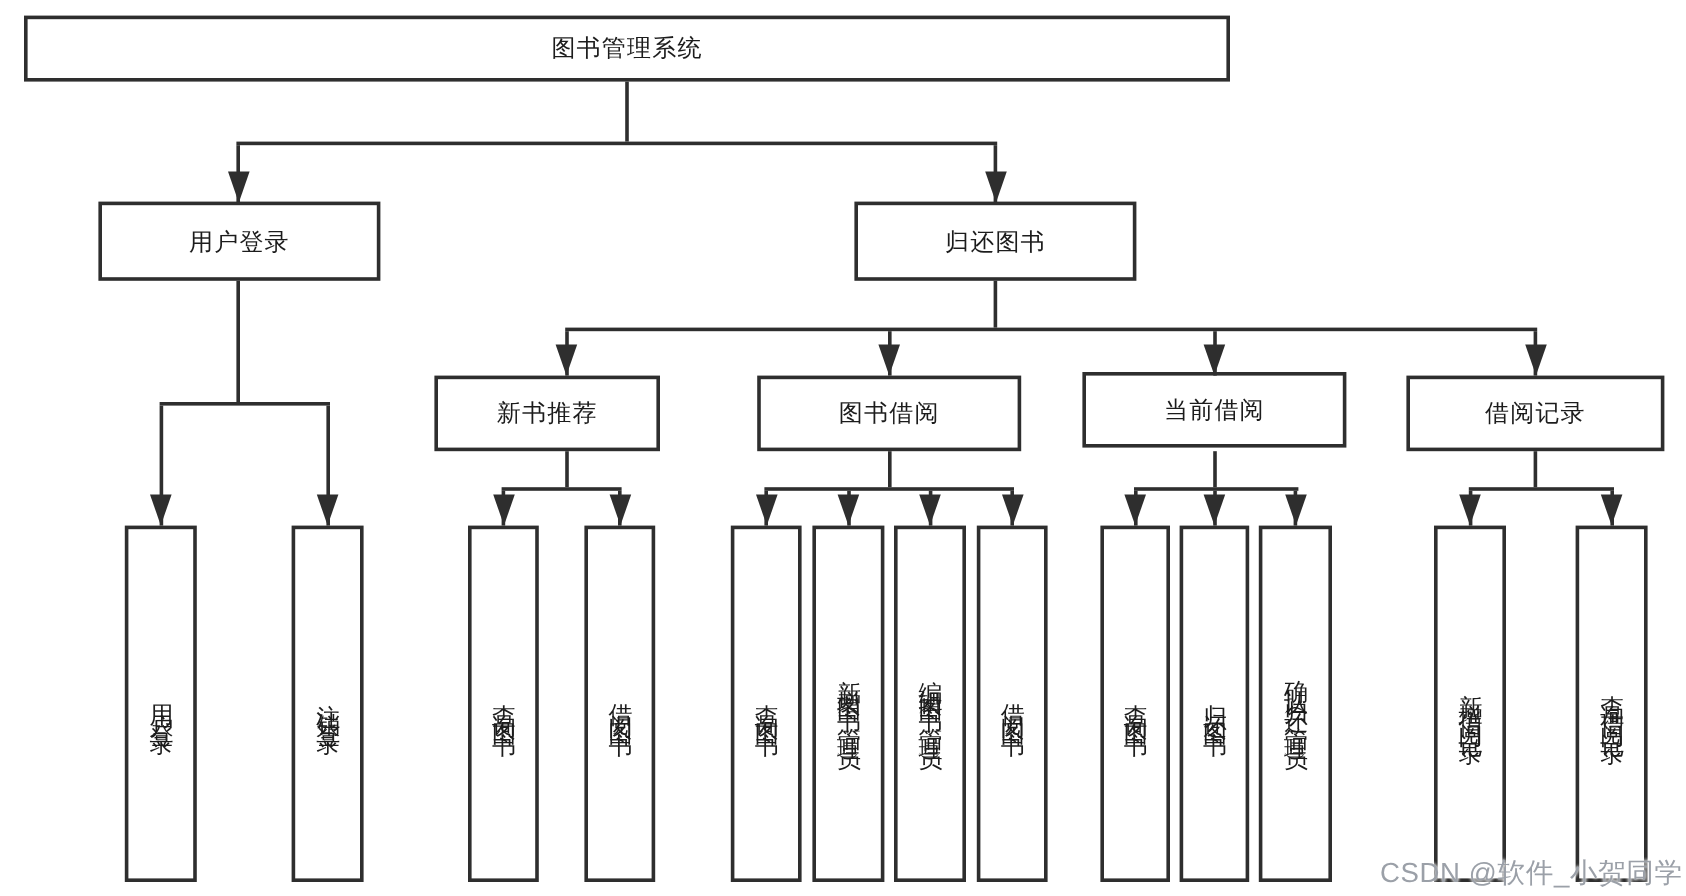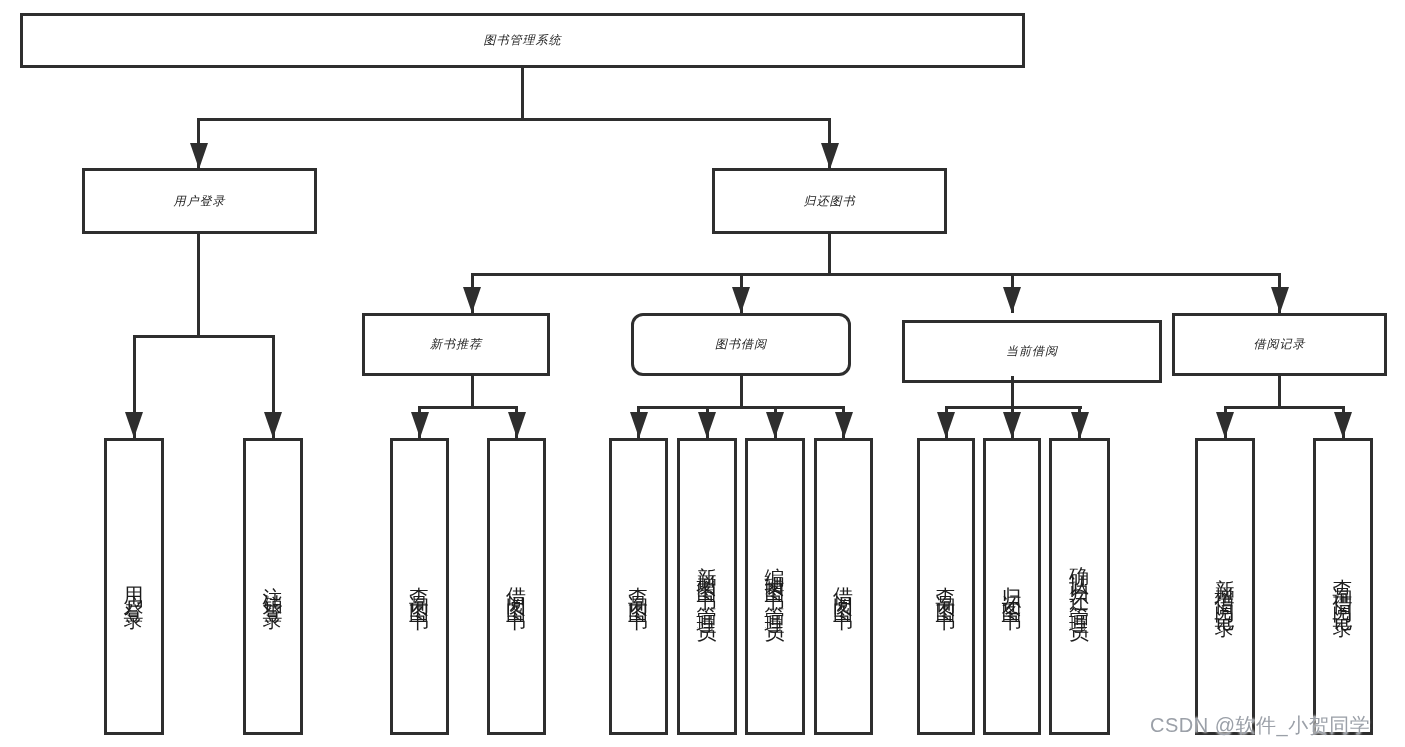--- a/index.html
+++ b/index.html
@@ -14,24 +14,23 @@
     position:absolute;
     box-sizing:border-box;
     border:3px solid #2e2e2e;
     background:#ffffff;
     display:flex;
     align-items:center;
     justify-content:center;
     color:#1c1c1c;
   }
   .hlabel{
-    font-size:12px;
+    font-size:20px;
     letter-spacing:1px;
     white-space:nowrap;
-    font-style:italic;
   }
   .vlabel{
     writing-mode:vertical-rl;
     text-orientation:mixed;
     font-size:20px;
     line-height:1;
     letter-spacing:8px;
   }
   .line{
     position:absolute;
@@ -40,21 +39,21 @@
   .arrow{
     position:absolute;
     width:0;height:0;
     border-left:9px solid transparent;
     border-right:9px solid transparent;
     border-top:26px solid #2e2e2e;
   }
   .watermark{
     position:absolute;
     left:1150px;top:712px;
-    font-size:20px;
+    font-size:23px;
     color:#9ba0a8;
     letter-spacing:0.5px;
     white-space:nowrap;
     z-index:5;
     text-shadow:0 0 3px #ffffff, 0 0 3px #ffffff;
   }
 </style>
 </head>
 <body>
 
@@ -67,24 +66,24 @@
   <div class="box" style="left:82px;top:168px;width:235px;height:66px;">
     <span class="hlabel">用户登录</span>
   </div>
   <div class="box" style="left:712px;top:168px;width:235px;height:66px;">
     <span class="hlabel">归还图书</span>
   </div>
 
   <div class="box" style="left:362px;top:313px;width:188px;height:63px;">
     <span class="hlabel">新书推荐</span>
   </div>
-  <div class="box" style="left:631px;top:313px;width:220px;height:63px;border-radius:12px;">
+  <div class="box" style="left:631px;top:313px;width:220px;height:63px;">
     <span class="hlabel">图书借阅</span>
   </div>
-  <div class="box" style="left:902px;top:320px;width:260px;height:63px;">
+  <div class="box" style="left:902px;top:310px;width:220px;height:63px;">
     <span class="hlabel">当前借阅</span>
   </div>
   <div class="box" style="left:1172px;top:313px;width:215px;height:63px;">
     <span class="hlabel">借阅记录</span>
   </div>
 
   <div class="box" style="left:104px;top:438px;width:60px;height:297px;">
     <span class="vlabel">用户登录</span>
   </div>
   <div class="box" style="left:243px;top:438px;width:60px;height:297px;">

